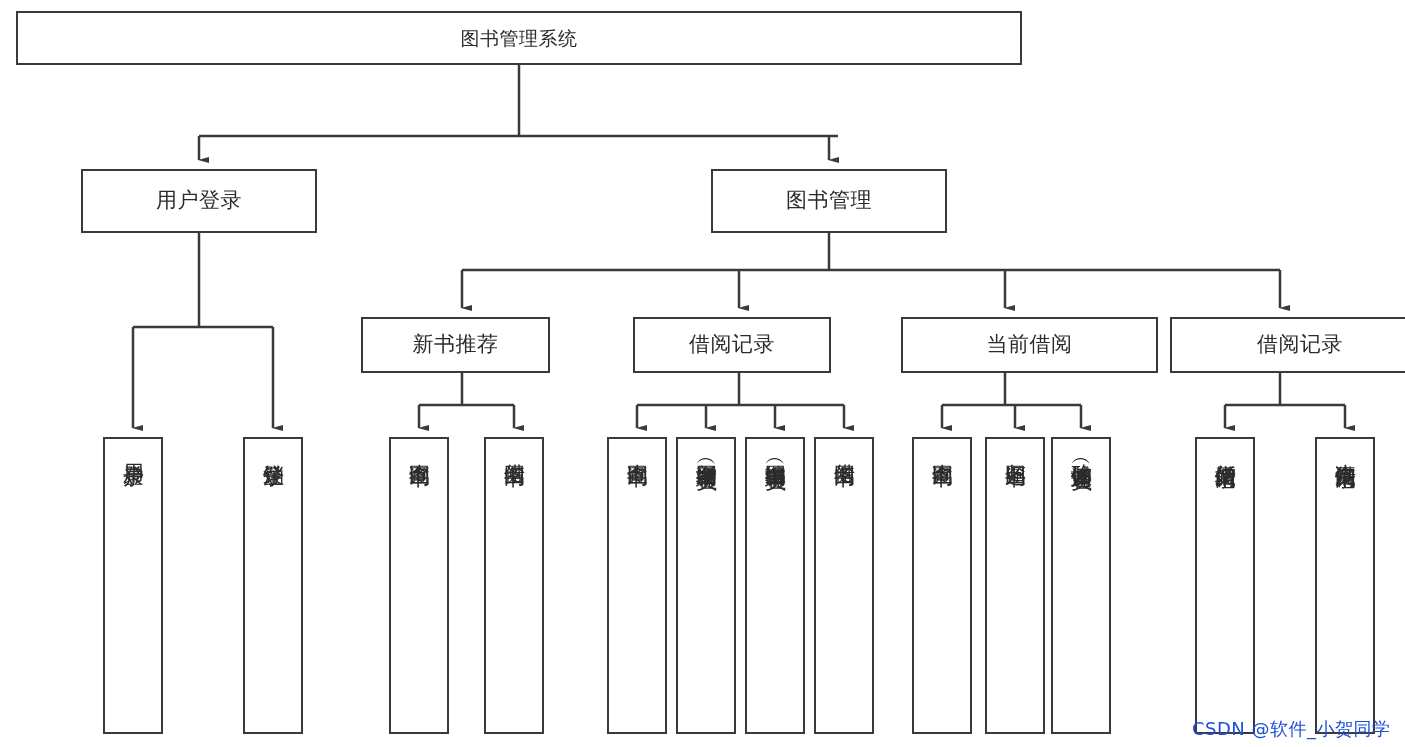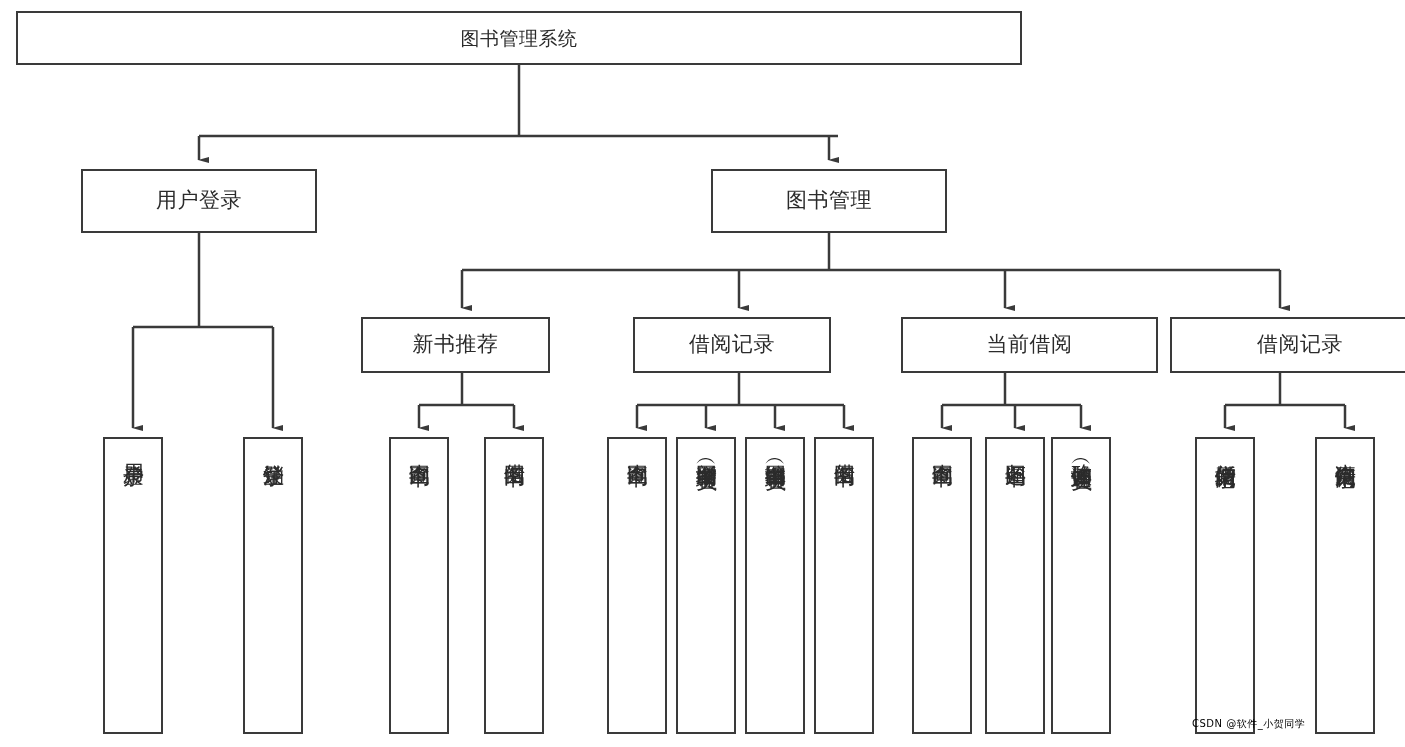--- a/index.html
+++ b/index.html
@@ -54,22 +54,22 @@
   .vtext {
     writing-mode: vertical-rl;
     text-orientation: upright;
     line-height: 1.18;
     letter-spacing: 1px;
     white-space: nowrap;
     color: #2b2b2b;
   }
   .watermark {
     position: absolute;
-    font-size: 10px;
-    color: #000000;
+    font-size: 18px;
+    color: #1d4ed8;
     white-space: nowrap;
     letter-spacing: 0.5px;
   }
 </style>
 </head>
 <body>
 
 <div id="canvas">
 
   <svg class="wires" viewBox="0 0 1405 747" xmlns="http://www.w3.org/2000/svg">

